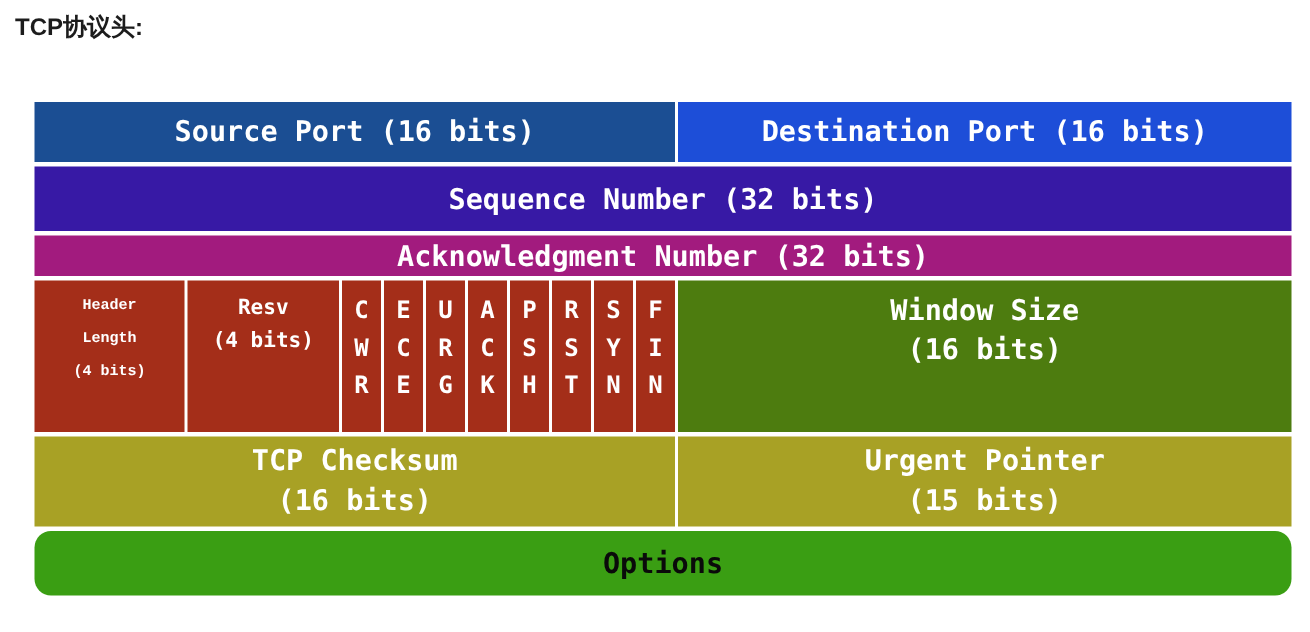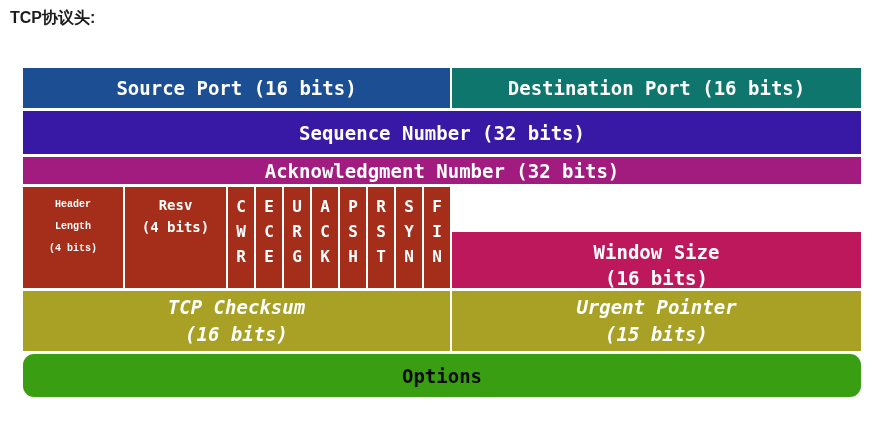--- a/index.html
+++ b/index.html
@@ -44,21 +44,21 @@
     white-space: pre-line;
     font-size: 19px;
     line-height: 26px;
   }
 
   
   .row-ports   { height: 40px; }
   .row-seq     { height: 43px; }
   .row-ack     { height: 27px; }
   .row-flags   { height: 101px; }
-  .row-chk     { height: 60px; font-style: italic; }
+  .row-chk     { height: 60px; }
   .row-options { height: 43px; }
 
   
   .half-left  { flex: 0 0 427px; }
   .half-right { flex: 1 1 auto; }
 
   .full { flex: 1 1 auto; }
 
   
   .row-flags .cell { align-items: flex-start; padding-top: 7px; }
@@ -73,21 +73,21 @@
 </style>
 </head>
 <body>
 
 <div class="page-title">TCP协议头:</div>
 
 <div class="tcp-table">
 
   <div class="row row-ports">
     <div class="cell half-left" style="background-color: rgb(27, 78, 147);">Source Port (16 bits)</div>
-    <div class="cell half-right" style="background-color: #0f766e;">Destination Port (16 bits)</div>
+    <div class="cell half-right" style="background-color: #1d4ed8;">Destination Port (16 bits)</div>
   </div>
 
   <div class="row row-seq">
     <div class="cell full" style="background-color: rgb(55, 25, 165);">Sequence Number (32 bits)</div>
   </div>
 
   <div class="row row-ack">
     <div class="cell full" style="background-color: rgb(162, 27, 126);">Acknowledgment Number (32 bits)</div>
   </div>
 
@@ -114,21 +114,21 @@
 H</div>
     <div class="cell cell-flag" style="background-color: rgb(164, 46, 25);">R
 S
 T</div>
     <div class="cell cell-flag" style="background-color: rgb(164, 46, 25);">S
 Y
 N</div>
     <div class="cell cell-flag" style="background-color: rgb(164, 46, 25);">F
 I
 N</div>
-    <div class="cell cell-window" style="background-color: #be185d; margin-top: 45px;">Window Size
+    <div class="cell cell-window" style="background-color: #4d7c0f;">Window Size
 (16 bits)</div>
   </div>
 
   <div class="row row-chk">
     <div class="cell half-left" style="background-color: rgb(168, 161, 37);">TCP Checksum
 (16 bits)</div>
     <div class="cell half-right" style="background-color: rgb(168, 161, 37);">Urgent Pointer
 (15 bits)</div>
   </div>
 

